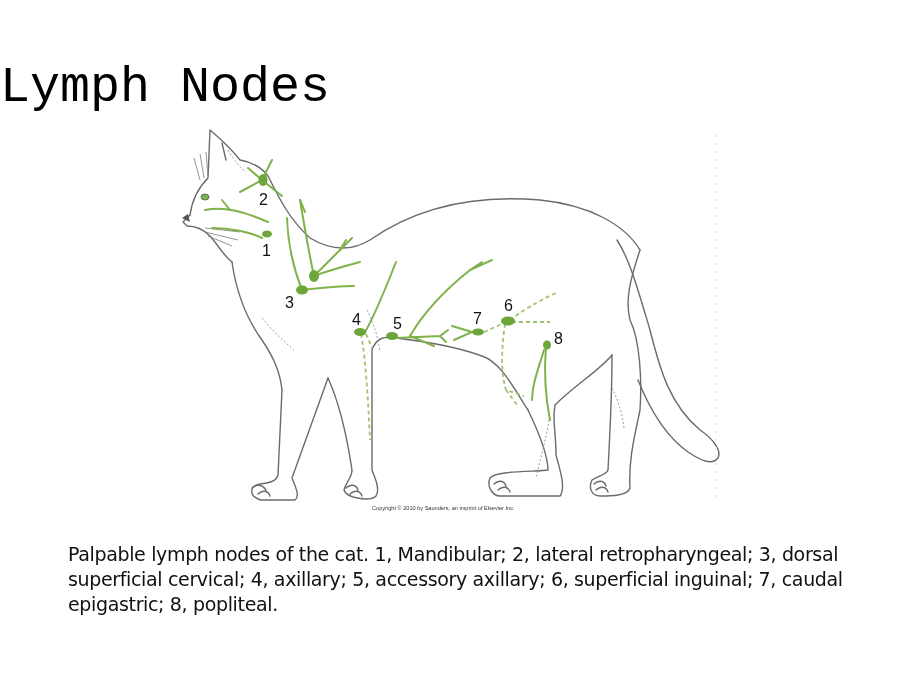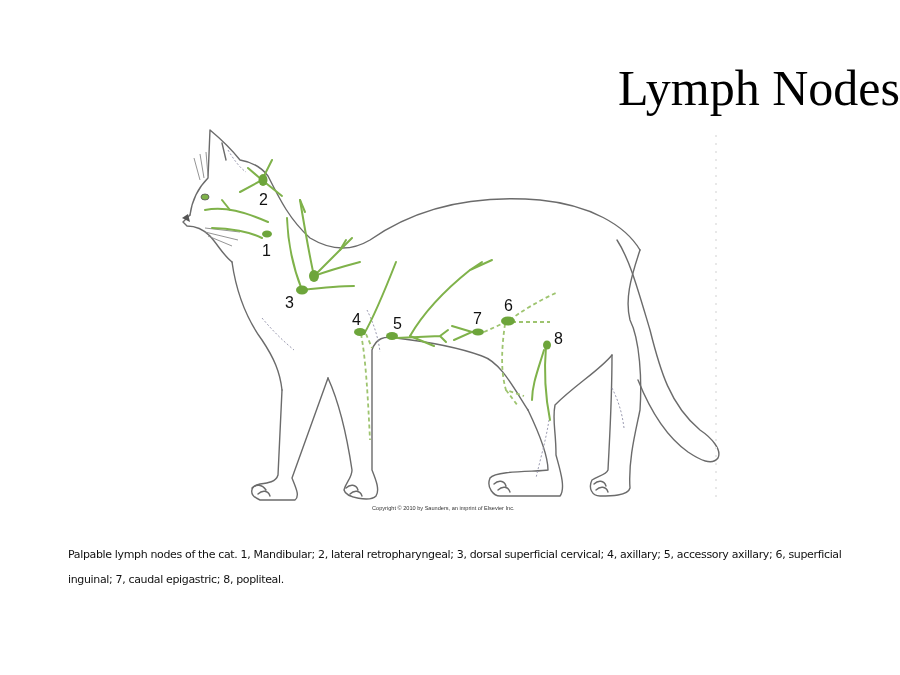--- a/index.html
+++ b/index.html
@@ -1,34 +1,34 @@
 <!DOCTYPE html>
 <html><head>
   <meta charset="utf-8">
   <style>
     html, body { margin: 0; padding: 0; background: #ffffff; }
     body { width: 900px; height: 675px; position: relative; overflow: hidden; }
     .title {
-      position: absolute; left: 0; top: 58px; width: 900px; text-align: right;
-      font-family: Liberation Serif, serif;
+      position: absolute; left: 0; top: 58px; width: 900px; text-align: left;
+      font-family: Liberation Mono, monospace;
       font-size: 50px; color: #000; line-height: 60px;
     }
     .figure { position: absolute; left: 0; top: 0; width: 900px; height: 675px; }
     .label {
       font-family: "Liberation Sans", "DejaVu Sans", sans-serif;
       font-size: 16px; fill: #111;
     }
     .copyright {
       font-family: "Liberation Sans", "DejaVu Sans", sans-serif;
       font-size: 5.6px; fill: #333;
     }
     .caption {
       position: absolute; left: 68px; top: 542px; width: 780px;
       font-family: "DejaVu Sans", "Liberation Sans", sans-serif;
-      font-size: 11px; line-height: 25px; color: #111;
+      font-size: 19px; line-height: 25px; color: #111;
       letter-spacing: -0.35px;
     }
   </style>
 </head>
 <body>
 
 <div class="title">Lymph Nodes</div>
 
 <svg class="figure" viewBox="0 0 900 675" xmlns="http://www.w3.org/2000/svg">
 

